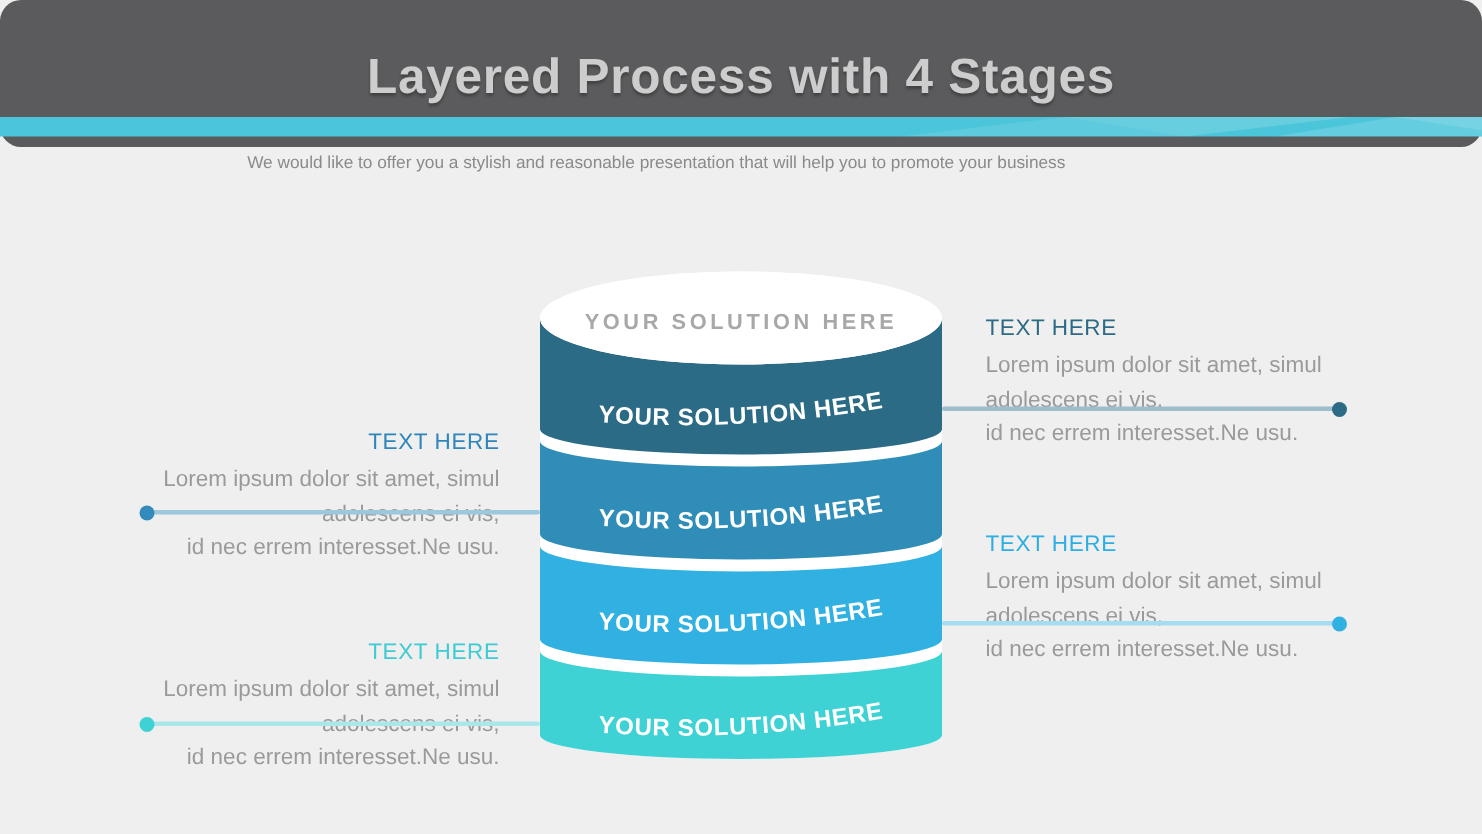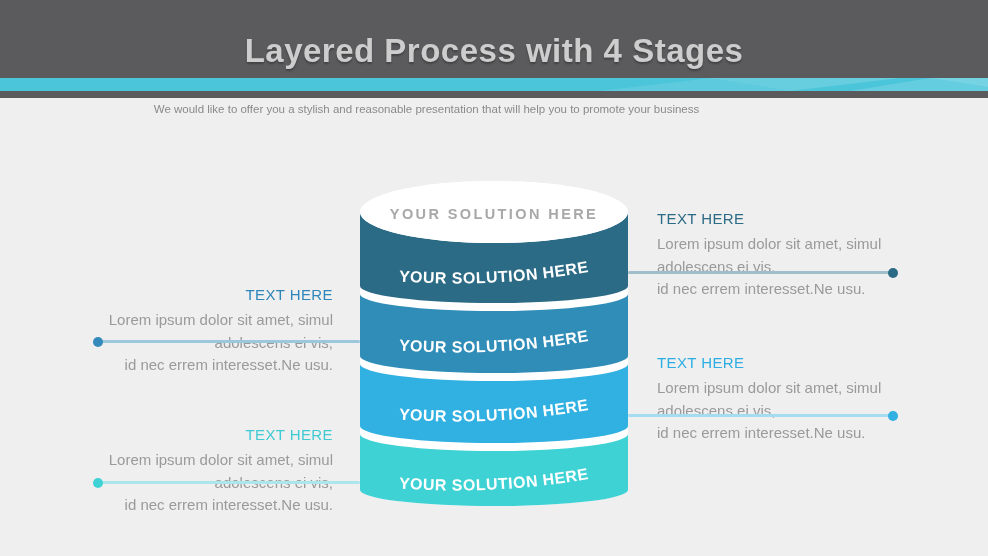--- a/index.html
+++ b/index.html
@@ -3,26 +3,26 @@
 <meta charset="utf-8">
 <style>
   html,body{margin:0;padding:0;}
   .slide{
     position:relative; width:988px; height:556px; overflow:hidden;
     background:#efefef;
     font-family:"Liberation Sans", sans-serif;
   }
   
   .header{position:absolute;top:0;left:0;width:988px;height:98px;background:#5b5b5d;
-          display:flex;align-items:center;justify-content:center;}
+          display:flex;align-items:center;justify-content:center;border-radius:14px;}
   .title{margin:4px 0 0 0;color:#cdcdcd;font-size:33px;font-weight:700;letter-spacing:.5px;
          text-shadow:0 2px 2px rgba(0,0,0,.28);}
   .stripe{position:absolute;top:78px;left:0;width:988px;height:13px;background:#4bc5da;}
   .stripe svg{display:block;}
-  .subtitle{position:absolute;top:103px;left:4px;width:845px;text-align:center;margin:0;
+  .subtitle{position:absolute;top:103px;left:15px;width:845px;text-align:center;margin:0;
             font-size:11.5px;color:#8a8a8a;}
   
   .cyl{position:absolute;left:350px;top:176px;width:290px;height:345px;}
   
   .callout{position:absolute;width:250px;}
   .callout h2{margin:0;font-size:15px;font-weight:400;letter-spacing:.4px;}
   .callout p{margin:6px 0 0 0;font-size:15px;line-height:1.5;color:#9a9a9a;}
   .callout.right{text-align:left;}
   .callout.left{text-align:right;}
   #co1{left:657px;top:210px;}  #co1 h2{color:#2c6b85;}

